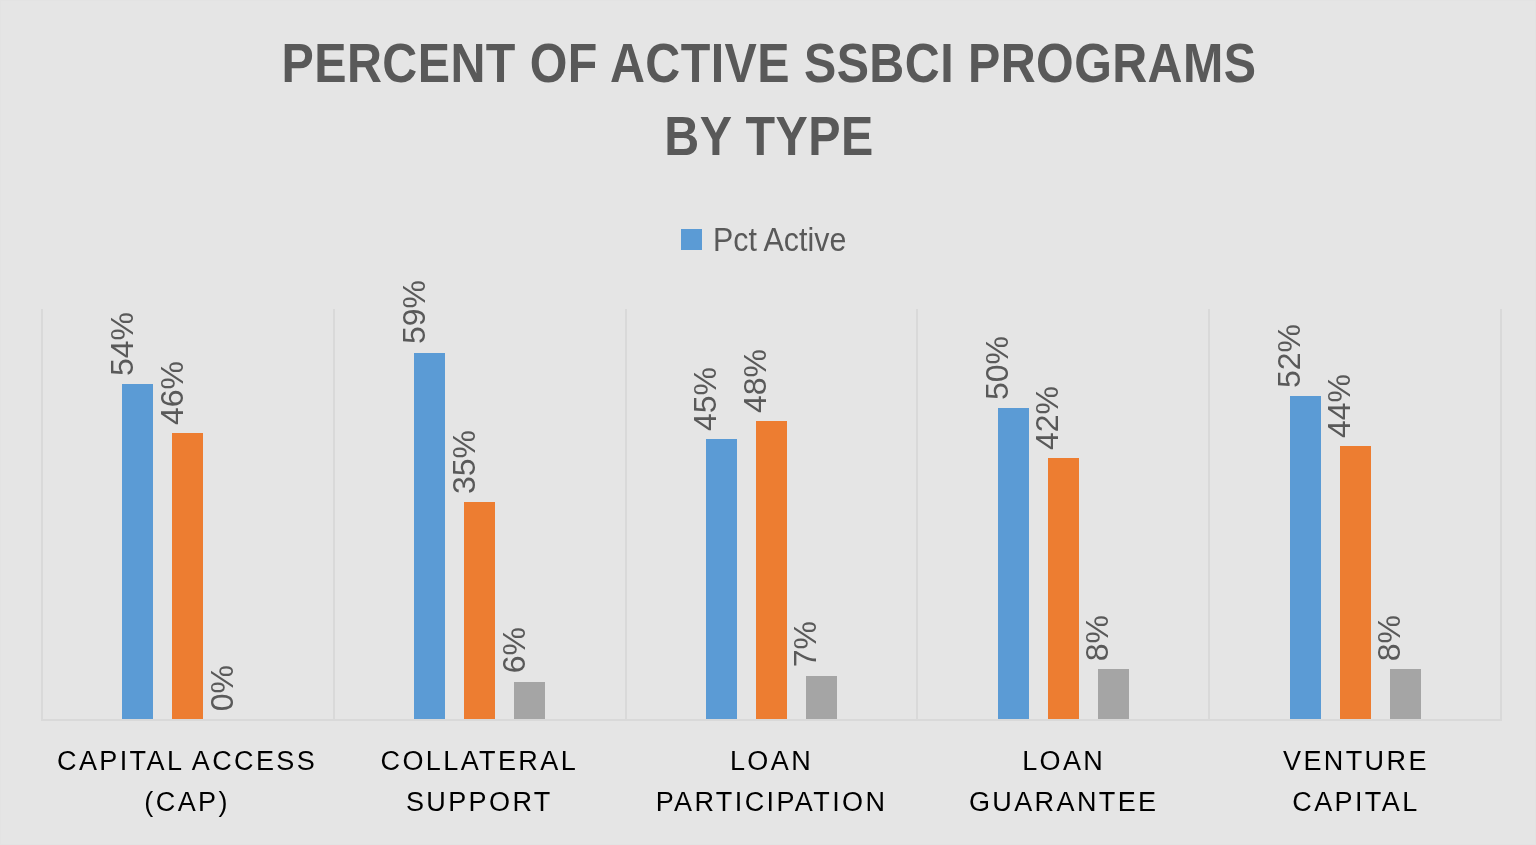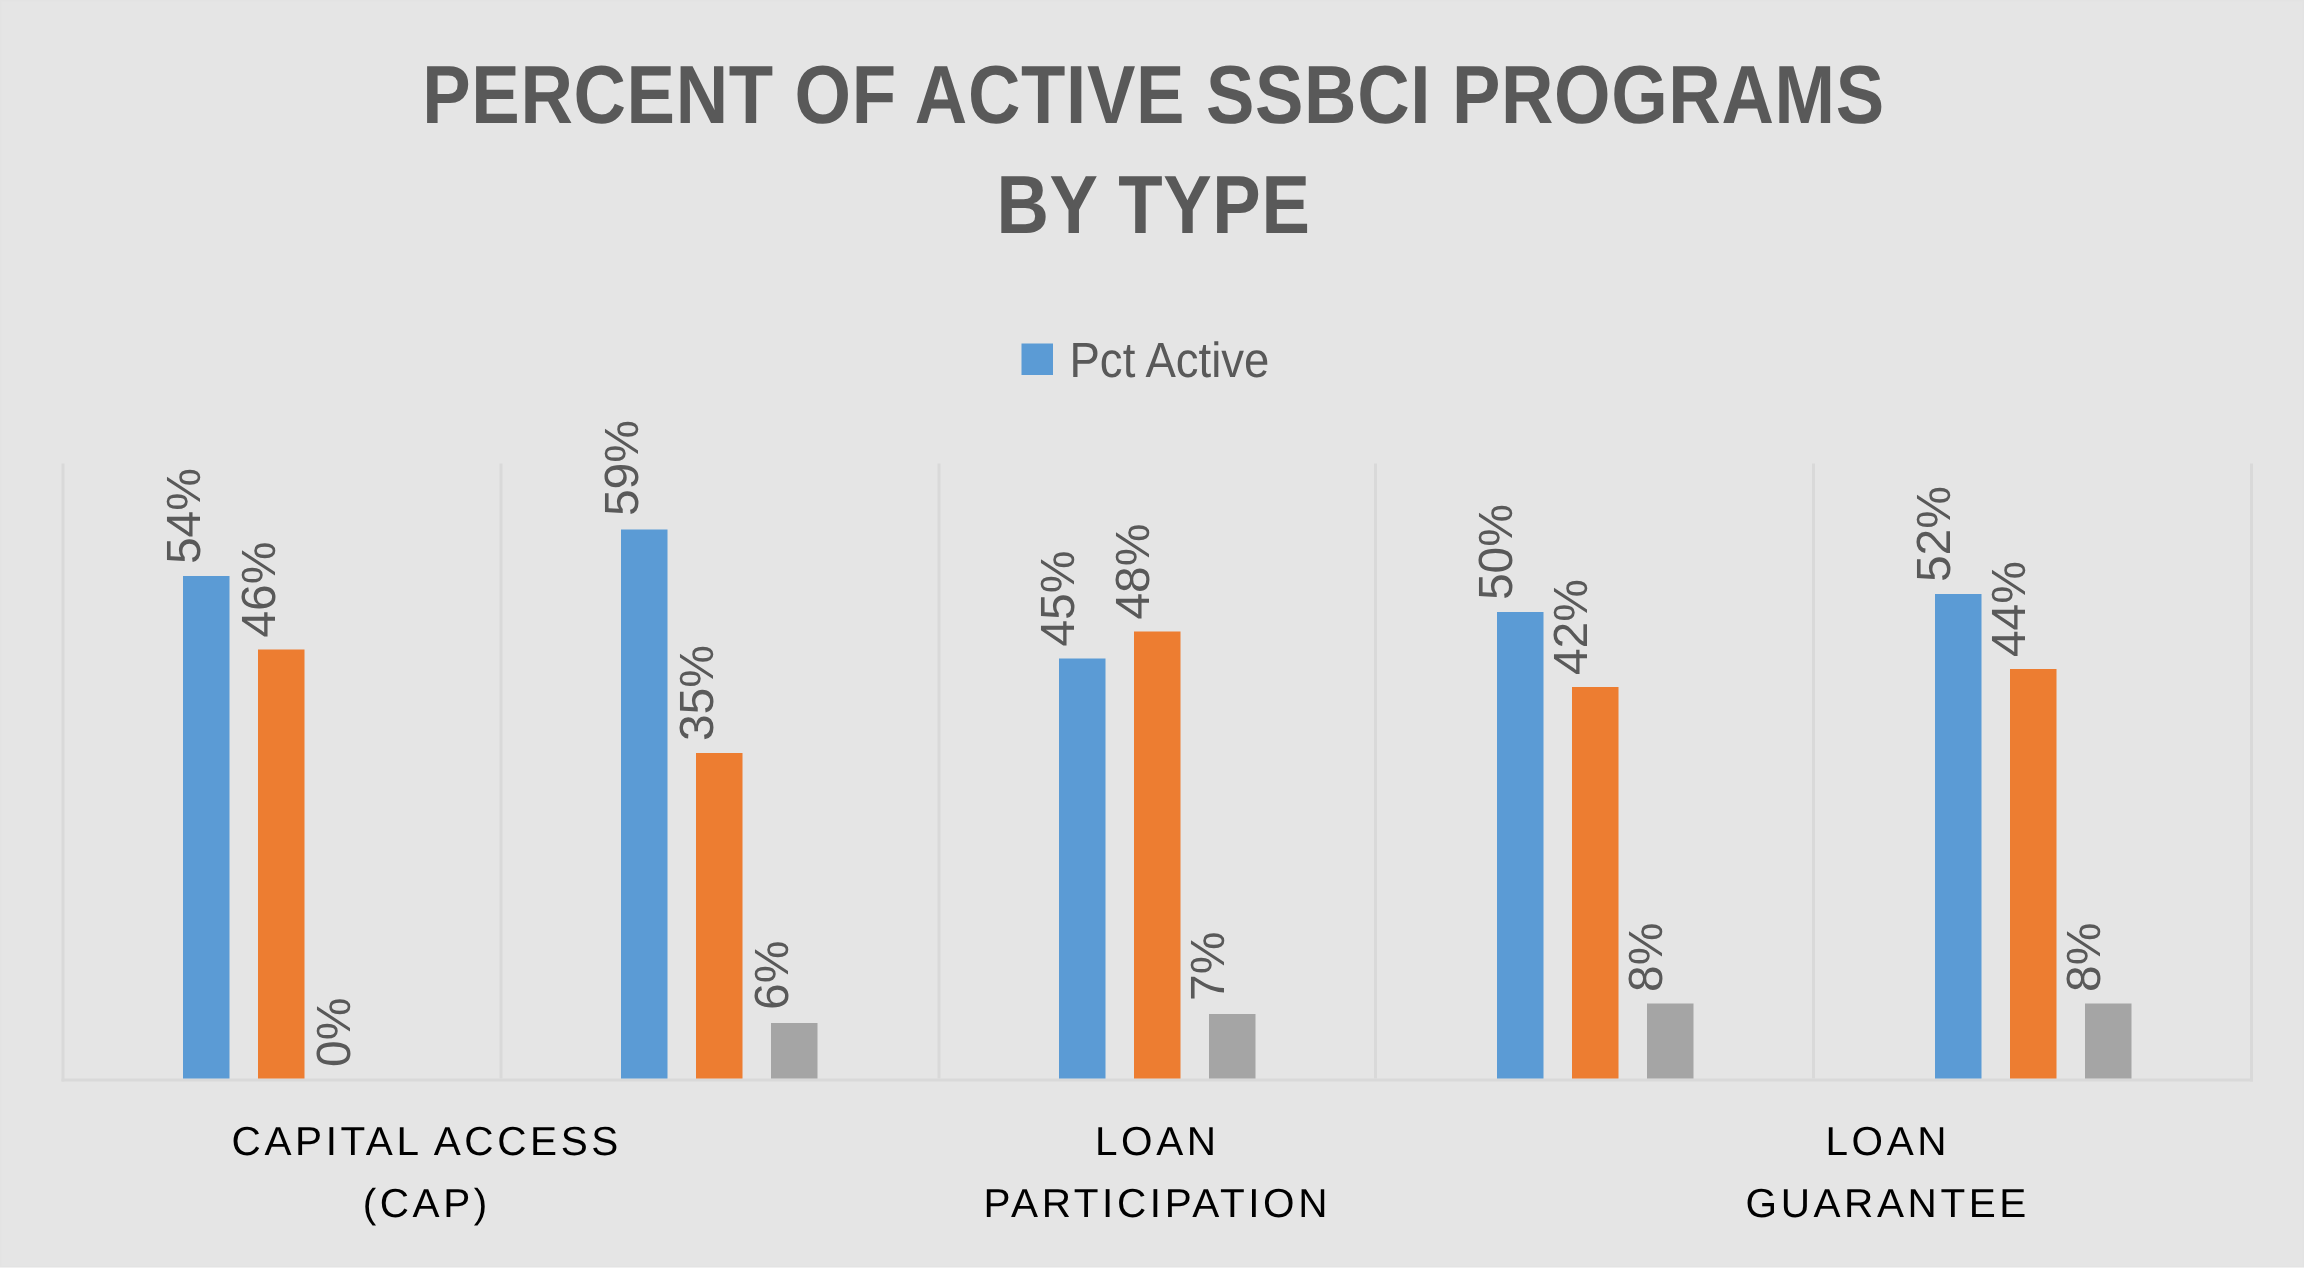--- a/index.html
+++ b/index.html
@@ -252,19 +252,23 @@
             <div class="bar-label" style="bottom: 57.697px;">8%</div>
             <div class="bar" title="Pct Uncertain — VENTURE CAPITAL: 8%" style="height: 49.697px; background: rgb(165, 165, 165);"></div>
           </div>
         </div>
       </div>
     </div>
 
   <div id="cat-labels">
       <div class="cat-label">CAPITAL ACCESS
 (CAP)</div>
+      <div class="cat-label">COLLATERAL
+SUPPORT</div>
       <div class="cat-label">LOAN
 PARTICIPATION</div>
       <div class="cat-label">LOAN
 GUARANTEE</div>
+      <div class="cat-label">VENTURE
+CAPITAL</div>
     </div>
 
 </div>
 
 </body></html>

